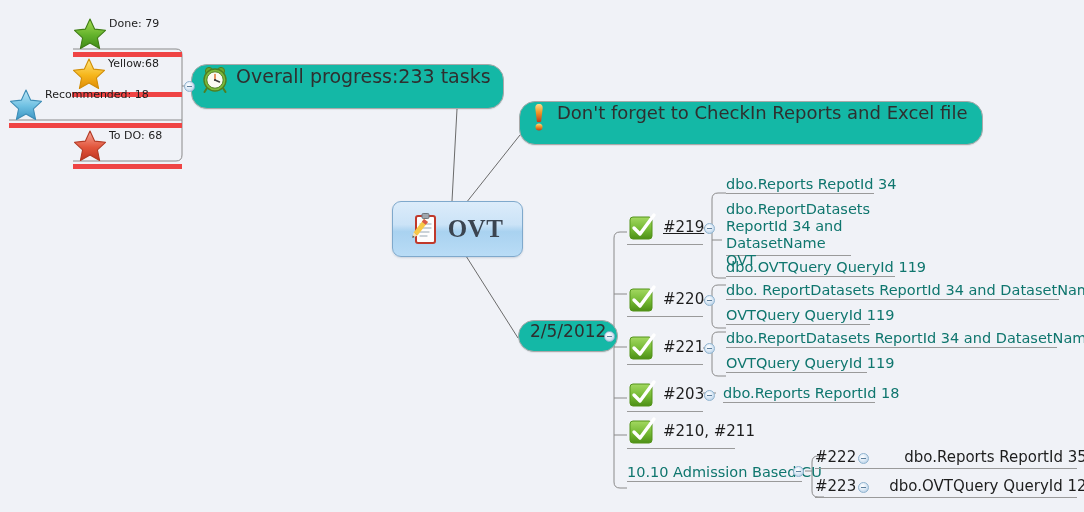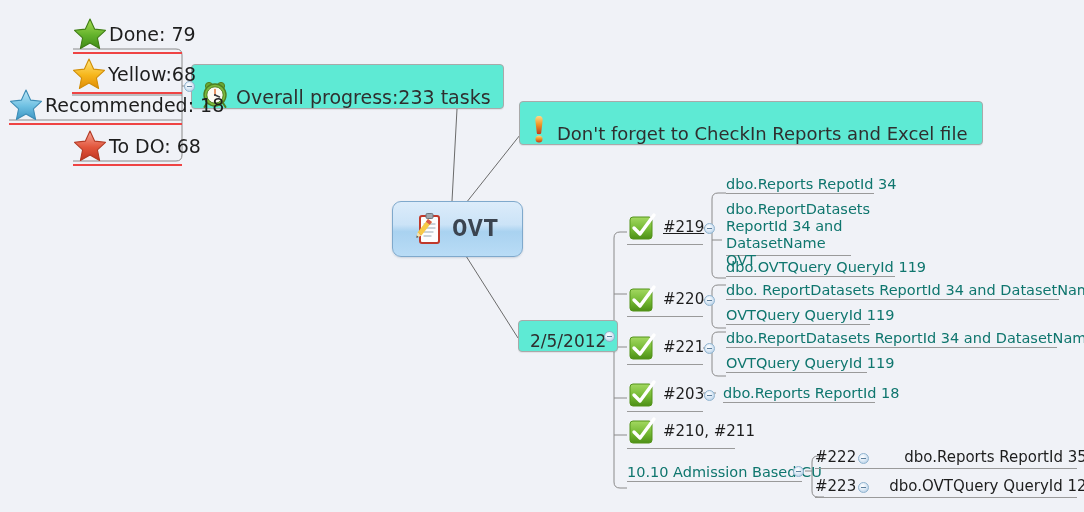--- a/index.html
+++ b/index.html
@@ -19,27 +19,27 @@
   
   .root-node{
     left:392px;top:201px;width:131px;height:56px;
     border:1px solid #7fa9cc;border-radius:9px;
     background:linear-gradient(180deg,#dcecfa 0%,#cbe3f7 42%,#a9d2f0 55%,#b9dcf6 100%);
     box-shadow:0 1px 2px rgba(40,70,100,.18);
     display:flex;align-items:center;justify-content:center;gap:6px;
   }
   .root-label{
     font-size:25px;font-weight:bold;color:#3b4450;letter-spacing:.5px;
-    font-family:Liberation Mono, monospace;
+    font-family:Liberation Serif, serif;
   }
 
   
   .box{
-    border:1px solid #a9a9a9;border-radius:4px;background:#5eead4;
-    display:flex;align-items:flex-end;
+    border:1px solid #a9a9a9;border-radius:16px;background:#14b8a6;
+    display:flex;align-items:flex-start;
     box-shadow:0 1px 1px rgba(0,0,0,.07);
   }
   .box-text{font-size:17px;color:#2f2f2f;}
 
   
   .n-progress{left:191px;top:64px;height:45px;padding:0 12px 0 9px;gap:7px;}
   .n-progress .box-text{font-size:19px;}
 
   
   .n-remind{left:519px;top:101px;height:44px;padding:0 14px 0 11px;gap:10px;}
@@ -54,23 +54,23 @@
     position:absolute;box-sizing:border-box;white-space:nowrap;
     border-bottom:1px solid #9a9a9a;
     font-size:14.5px;color:#0f766e;
     display:flex;align-items:flex-end;
     padding-bottom:1px;
   }
   .leaf.multiline{white-space:normal;line-height:17px;display:block;padding-bottom:2px;}
 
   
   .starrow{
-    position:absolute;display:flex;align-items:center;gap:2px;
-    font-size:19px;color:#1d1d1d;white-space:nowrap;
-    border-bottom:2px solid #ef4444;padding-bottom:2px;box-sizing:border-box;
+    position:absolute;display:flex;align-items:flex-start;gap:2px;
+    font-size:11px;color:#1d1d1d;white-space:nowrap;
+    border-bottom:5px solid #ef4444;padding-bottom:2px;box-sizing:border-box;
   }
 
   
   .taskrow{
     position:absolute;display:flex;align-items:center;gap:6px;
     font-size:15px;color:#1d1d1d;white-space:nowrap;
     border-bottom:1px solid #9a9a9a;padding-bottom:2px;box-sizing:border-box;
   }
   .taskrow .tlabel{font-size:15px;}
 

